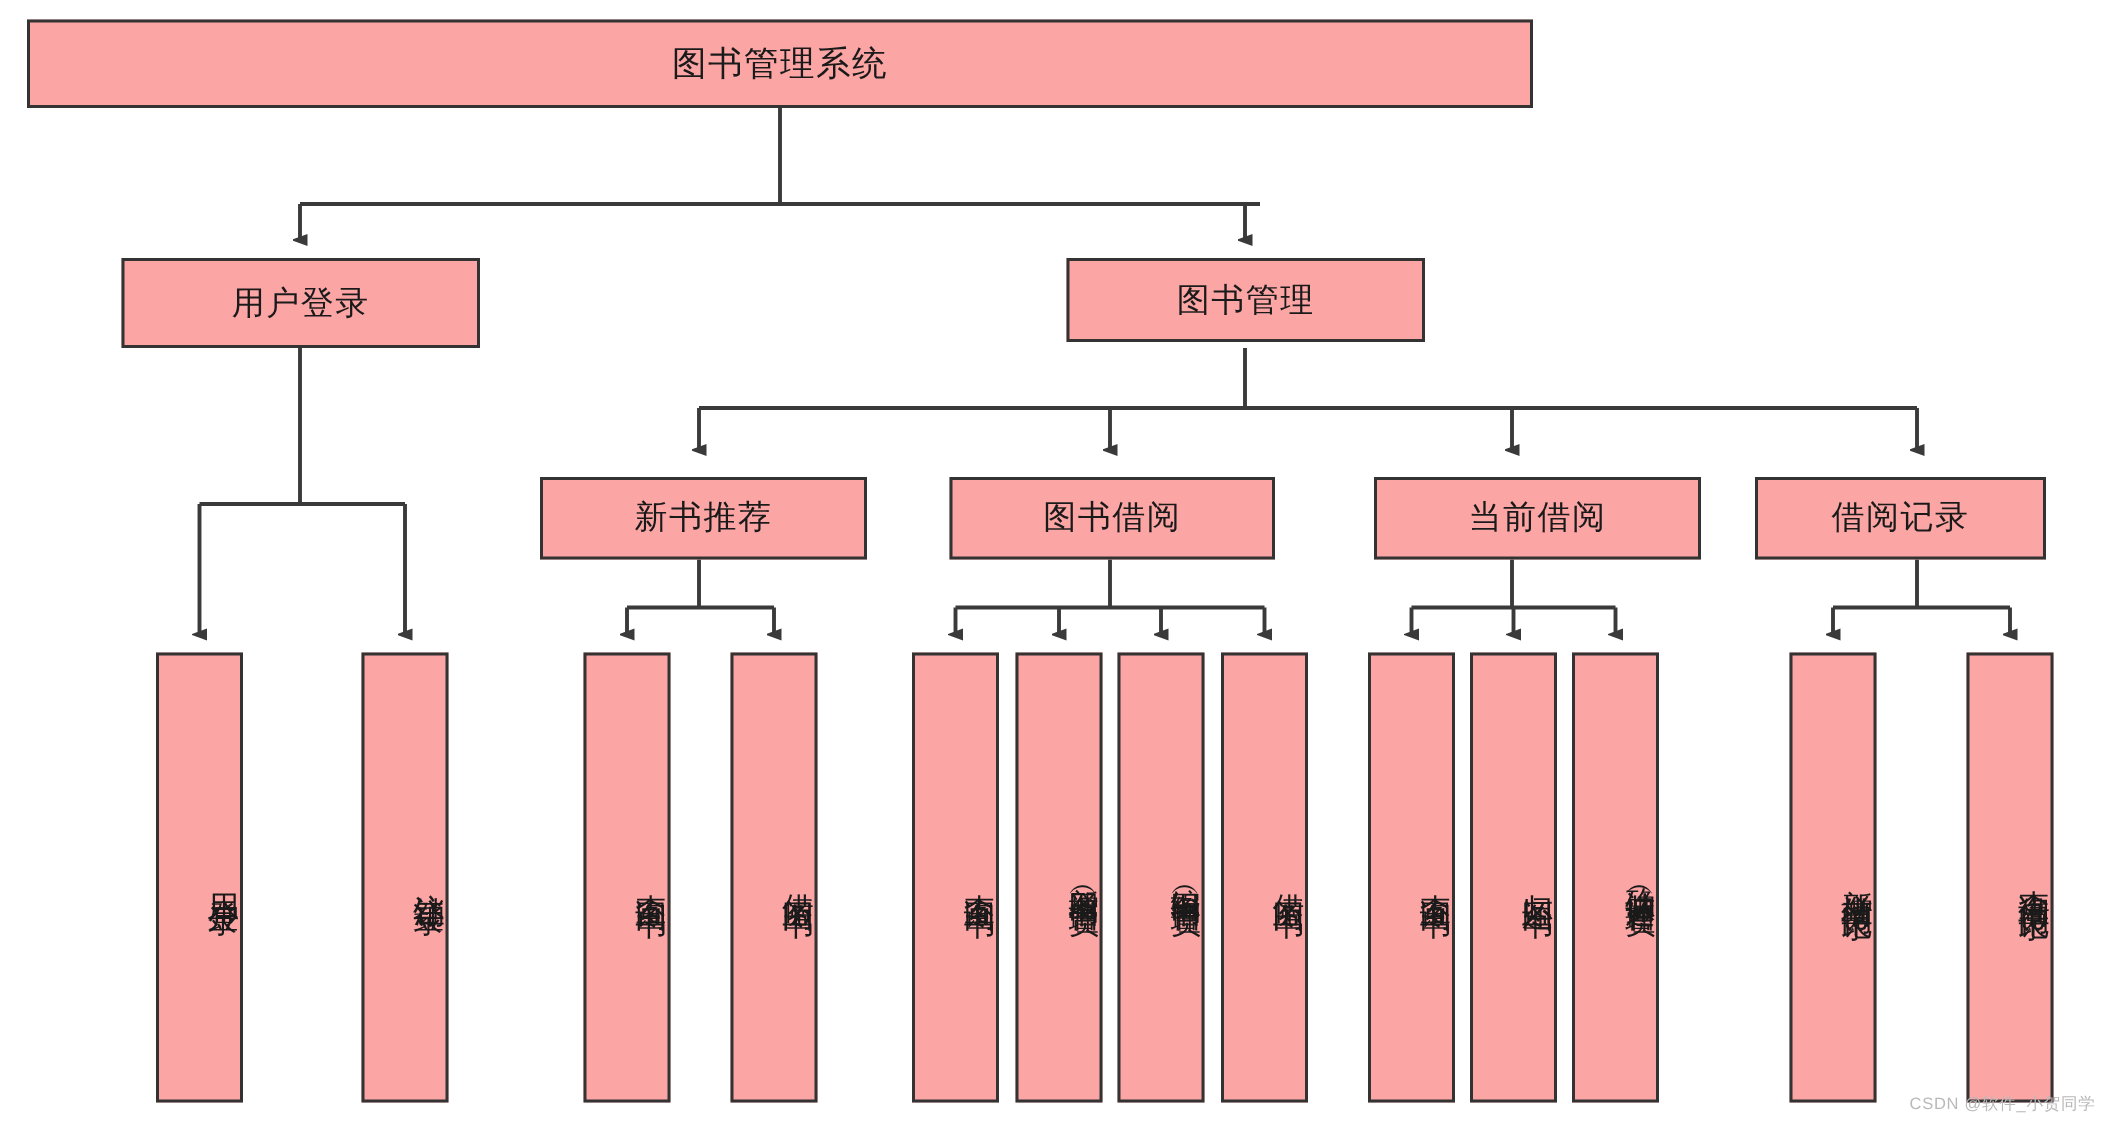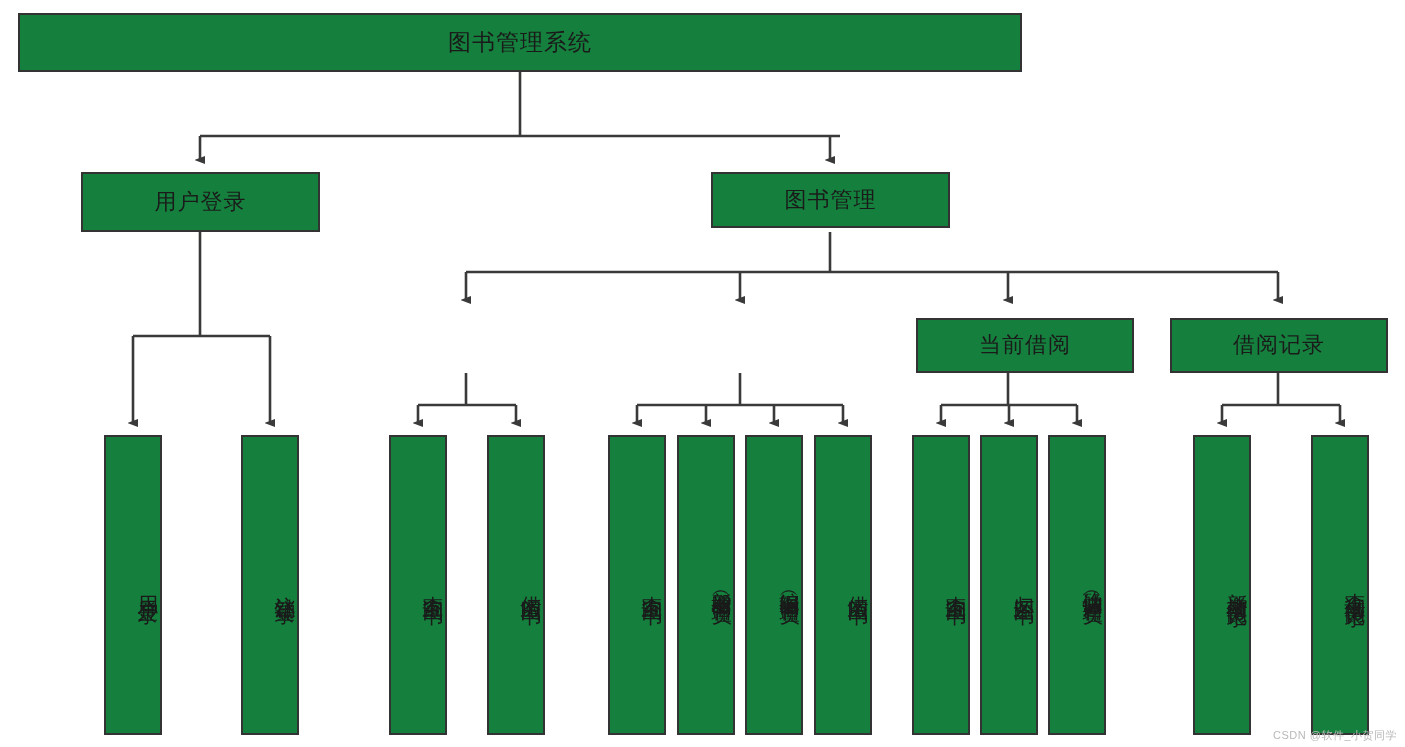--- a/index.html
+++ b/index.html
@@ -23,21 +23,21 @@
     left: 0;
     top: 0;
     width: 1405px;
     height: 747px;
     pointer-events: none;
   }
   .node {
     position: absolute;
     box-sizing: border-box;
     border: 2.5px solid #333333;
-    background: #15803d;
+    background: #fca5a5;
     display: flex;
     align-items: center;
     justify-content: center;
     color: #1a1a1a;
     z-index: 2;
   }
   .node.horiz {
     font-size: 22px;
     letter-spacing: 1px;
     line-height: 1.2;
@@ -126,25 +126,27 @@
       <path d="M1340,405 L1340,423" marker-end="url(#arrow)"></path>
     </g>
   </svg>
 
   <div class="node horiz root" style="left:18px; top:13px; width:1004px; height:59px;">图书管理系统</div>
 
   <div class="node horiz" style="left:81px; top:172px; width:239px; height:60px;">用户登录</div>
 
   <div class="node horiz" style="left:711px; top:172px; width:239px; height:56px;">图书管理</div>
 
+  <div class="node horiz" style="left:360px; top:318px; width:218px; height:55px;">新书推荐</div>
 
+  <div class="node horiz" style="left:633px; top:318px; width:217px; height:55px;">图书借阅</div>
 
   <div class="node horiz" style="left:900px; top:318px; width:218px; height:55px;margin-left:16px;">当前借阅</div>
 
-  <div class="node horiz" style="left:1170px; top:318px; width:218px; height:55px;">借阅记录</div>
+  <div class="node horiz" style="left:1170px; top:318px; width:194px; height:55px;">借阅记录</div>
 
   <div class="node vert" style="left:104px; top:435px; width:58px; height:300px;">用户登录</div>
 
   <div class="node vert" style="left:241px; top:435px; width:58px; height:300px;">注销登录</div>
 
   <div class="node vert" style="left:389px; top:435px; width:58px; height:300px;">查询图书</div>
 
   <div class="node vert" style="left:487px; top:435px; width:58px; height:300px;">借阅图书</div>
 
   <div class="node vert" style="left:608px; top:435px; width:58px; height:300px;">查询图书</div>

